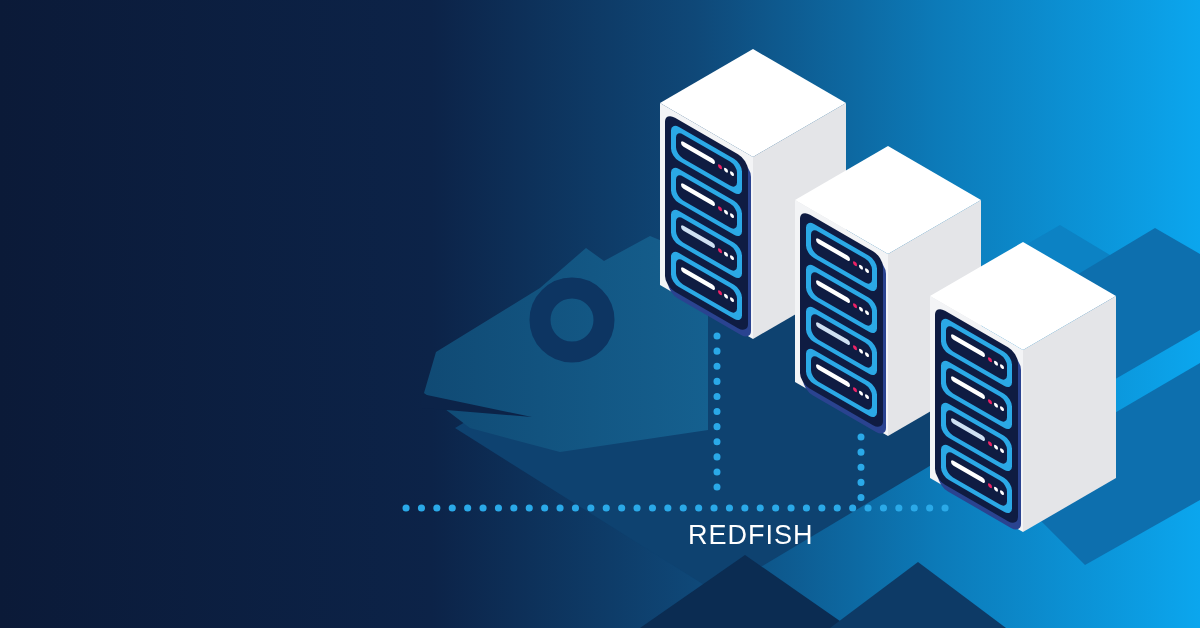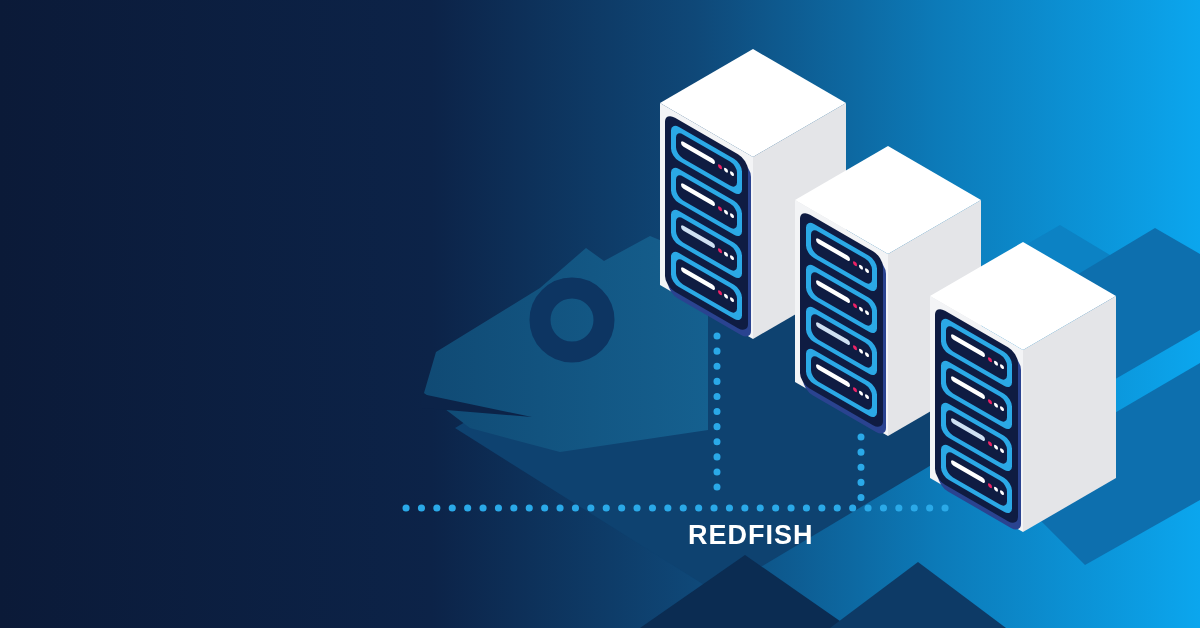--- a/index.html
+++ b/index.html
@@ -9,21 +9,21 @@
     overflow:hidden;
     font-family:"Liberation Sans", sans-serif;
   }
   .banner svg{position:absolute;top:0;left:0;display:block;}
   .title{
     position:absolute;
     left:688px;top:520px;
     width:130px;
     color:#ffffff;
     font-size:27px;
-    font-weight:bold;
+    font-weight:normal;
     letter-spacing:1px;
     text-align:left;
     user-select:none;
   }
 </style>
 </head>
 <body>
 
 <div class="banner">
 

